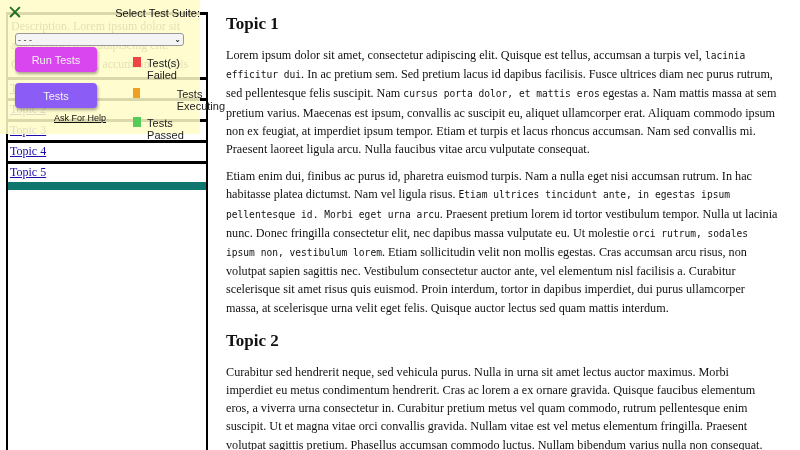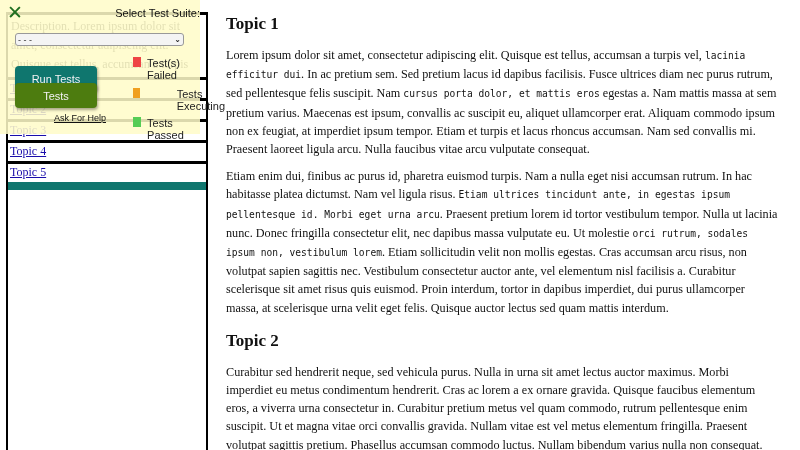--- a/index.html
+++ b/index.html
@@ -47,22 +47,22 @@
     border: 1px solid #999; border-radius: 3px; background: #f4f4f4; color: #333;
     display: flex; align-items: center; justify-content: space-between;
   }
   .suite-select .chev { font-size: 8px; font-weight: bold; color: #222; }
   .btn {
     position: absolute; left: 15px; width: 82px; height: 25px;
     border-radius: 4px; color: #f2f2f2; font-size: 11px;
     display: flex; align-items: center; justify-content: center;
     box-shadow: 1px 2px 3px rgba(0,0,0,0.35); cursor: pointer;
   }
-  .btn-run { top: 66px; background: #0f766e; }
-  .btn-tests { top: 83px; background: #4d7c0f; }
+  .btn-run { top: 47px; background: #d946ef; }
+  .btn-tests { top: 83px; background: #8b5cf6; }
   .legend { position: absolute; left: 113px; font-size: 11px; color: #222; display:flex; align-items:flex-start;padding-left:20px; }
   .legend .sw { width: 10px; height: 10px; margin-right: 6px; display:inline-block; }
   .legend-1 { top: 57px; }
   .legend-2 { top: 73px; margin-top: 44px; }
   .legend-3 { top: 88px; gap: 31px; }
   .help-link {
     position: absolute; left: 0; width: 160px; top: 113px; text-align: center;
     font-size: 9px; color: #111; text-decoration: underline; cursor: pointer;
   }
 

